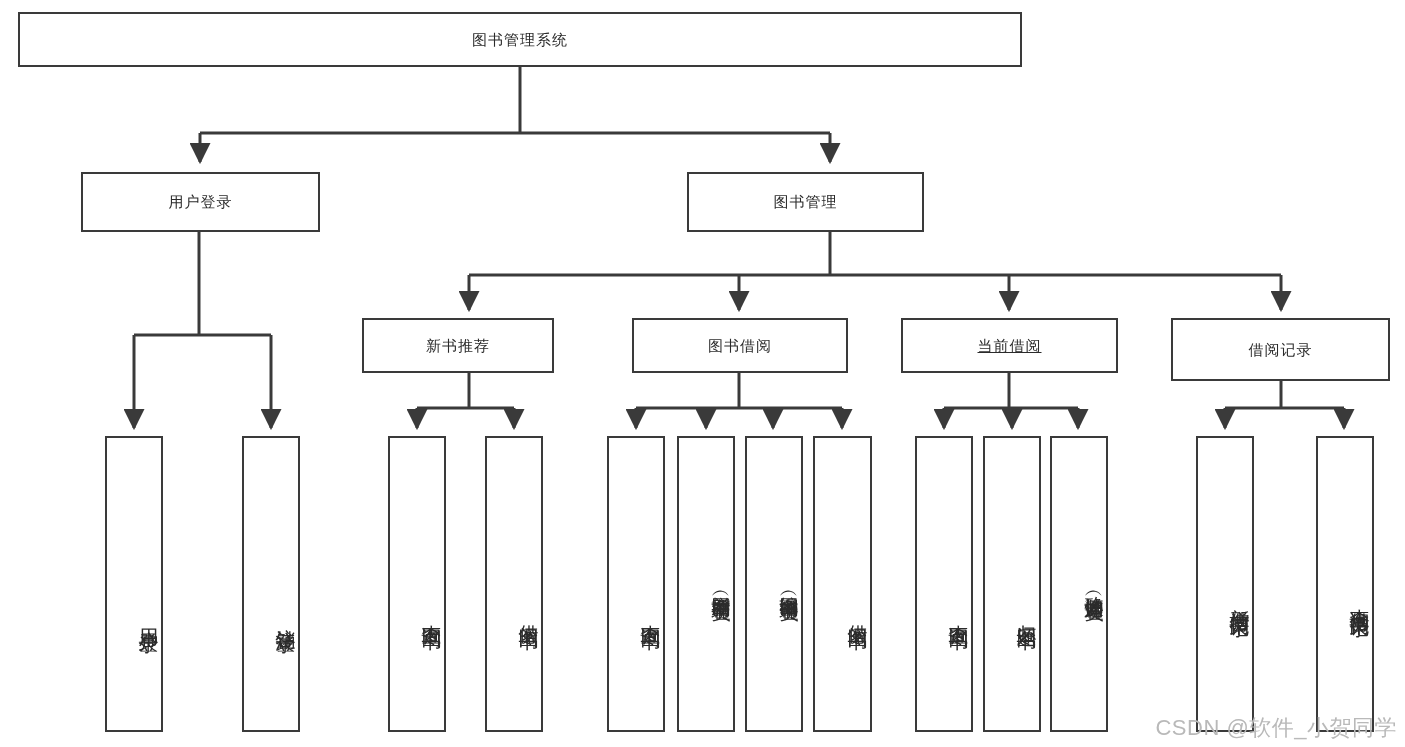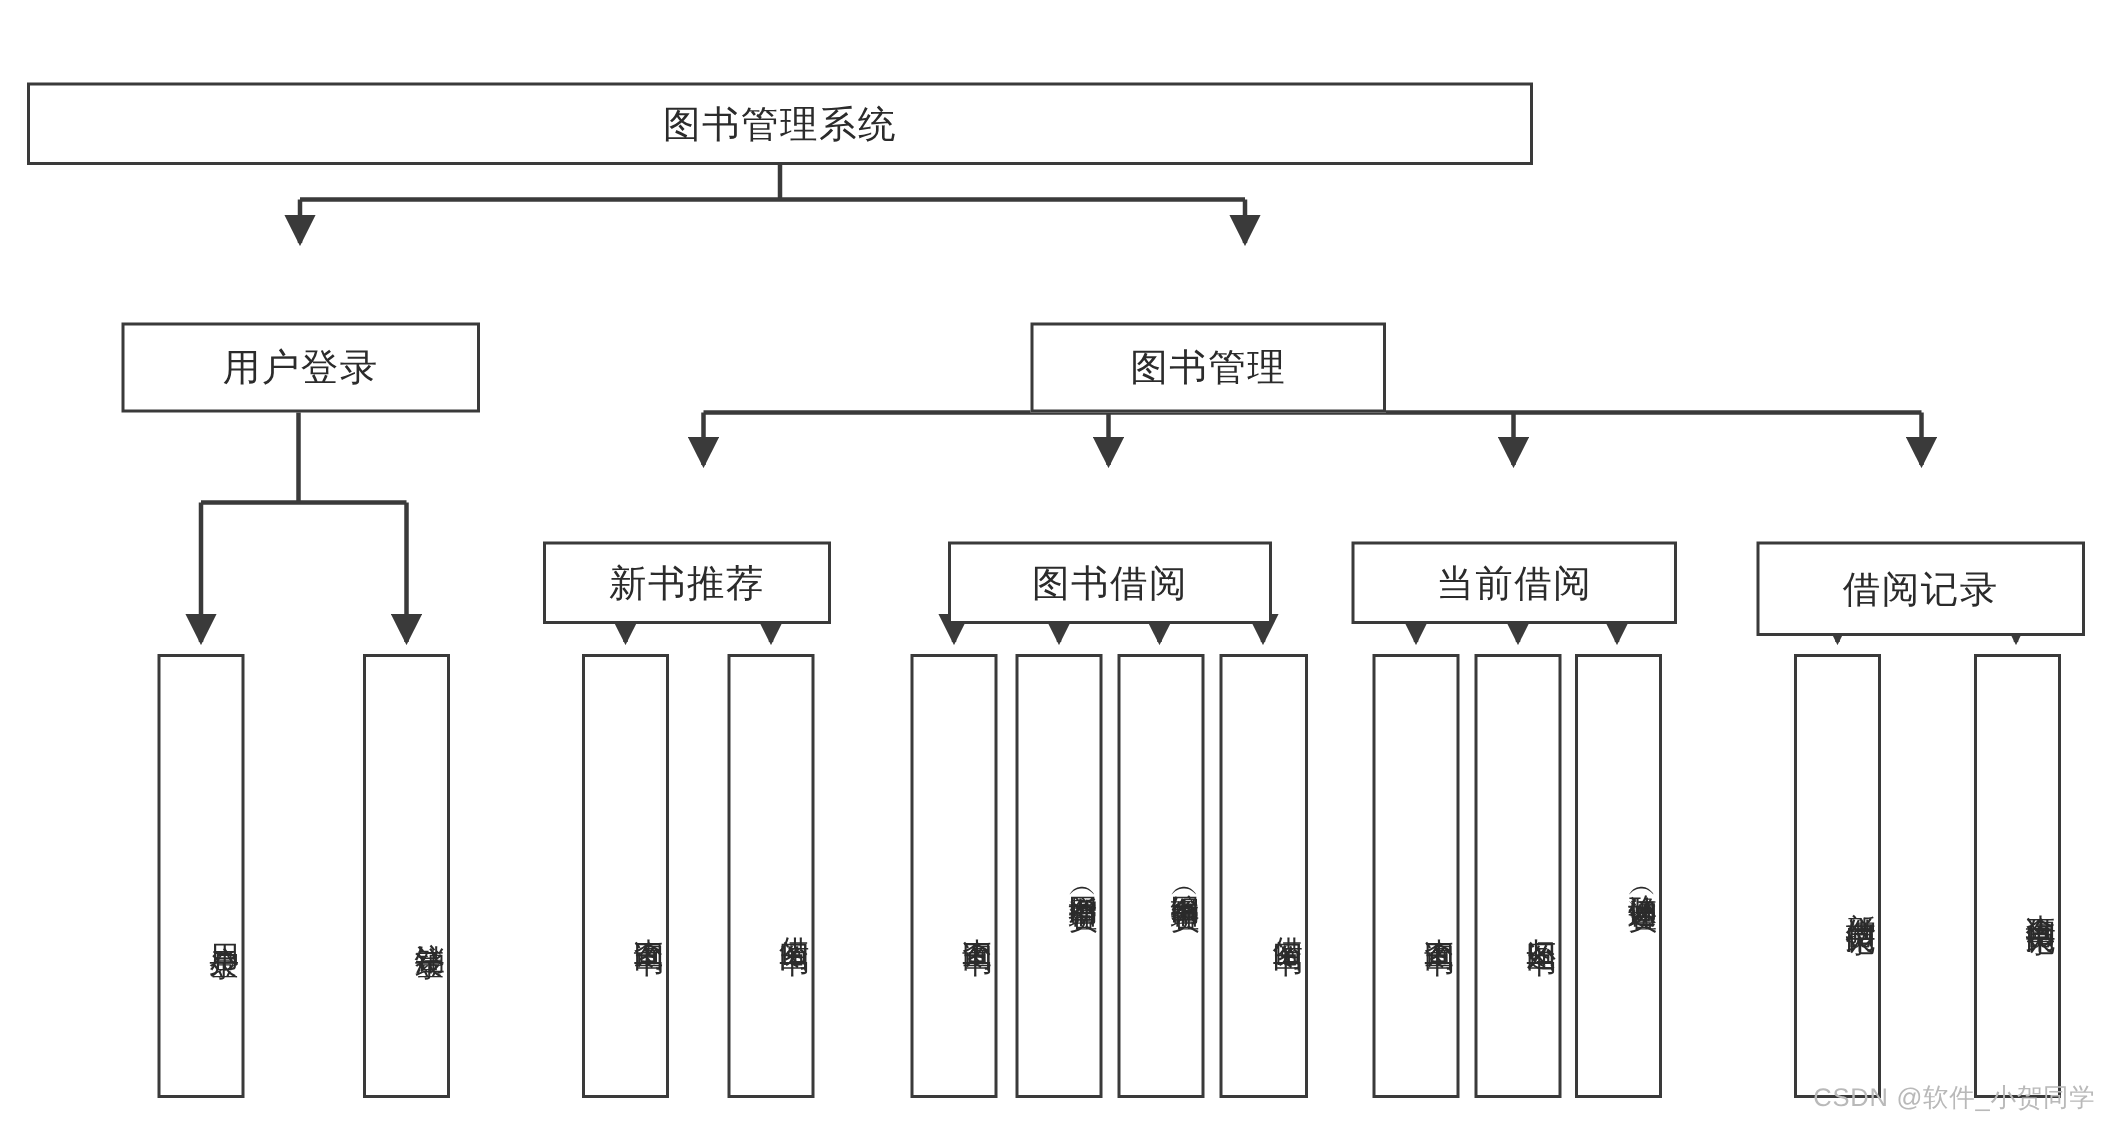--- a/index.html
+++ b/index.html
@@ -23,23 +23,22 @@
     border: 2.5px solid #3a3a3a;
     background: #ffffff;
     color: #2b2b2b;
     display: flex;
     align-items: center;
     justify-content: center;
     text-align: center;
     line-height: 1.28;
   }
   .node.h {
-    font-size: 25px;
+    font-size: 15px;
     letter-spacing: 1px;
-    margin-top: 43px;
   }
   .node.v {
     writing-mode: vertical-rl;
     text-orientation: upright;
     font-size: 20px;
     letter-spacing: 2px;
     padding-top: 4px;
     padding-bottom: 4px;
     align-items: flex-start;
     justify-content: center;
@@ -53,21 +52,21 @@
     left: 0;
     top: 0;
     width: 1405px;
     height: 747px;
     pointer-events: none;
   }
   .watermark {
     position: absolute;
     right: 8px;
     bottom: 4px;
-    font-size: 17px;
+    font-size: 22px;
     color: #b9b9b9;
     letter-spacing: 0.5px;
     white-space: nowrap;
   }
 </style>
 </head>
 <body>
 
 <div id="canvas">
 
@@ -131,21 +130,21 @@
   <div class="node h" style="left:687px; top:172px; width:237px; height:60px;">
     <span>图书管理</span>
   </div>
 
   <div class="node h" style="left:362px; top:318px; width:192px; height:55px;">
     <span>新书推荐</span>
   </div>
   <div class="node h" style="left:632px; top:318px; width:216px; height:55px;align-items:center;">
     <span>图书借阅</span>
   </div>
-  <div class="node h" style="left:901px; top:318px; width:217px; height:55px;">
+  <div class="node h" style="left:901px; top:318px; width:217px; height:55px;text-decoration:underline;">
     <span>当前借阅</span>
   </div>
   <div class="node h" style="left:1171px; top:318px; width:219px; height:63px;">
     <span>借阅记录</span>
   </div>
 
   <div class="node v" style="left:105px; top:436px; width:58px; height:296px; padding-top:70px;">
     <span>用户登录</span>
   </div>
   <div class="node v" style="left:242px; top:436px; width:58px; height:296px; padding-top:70px;">

